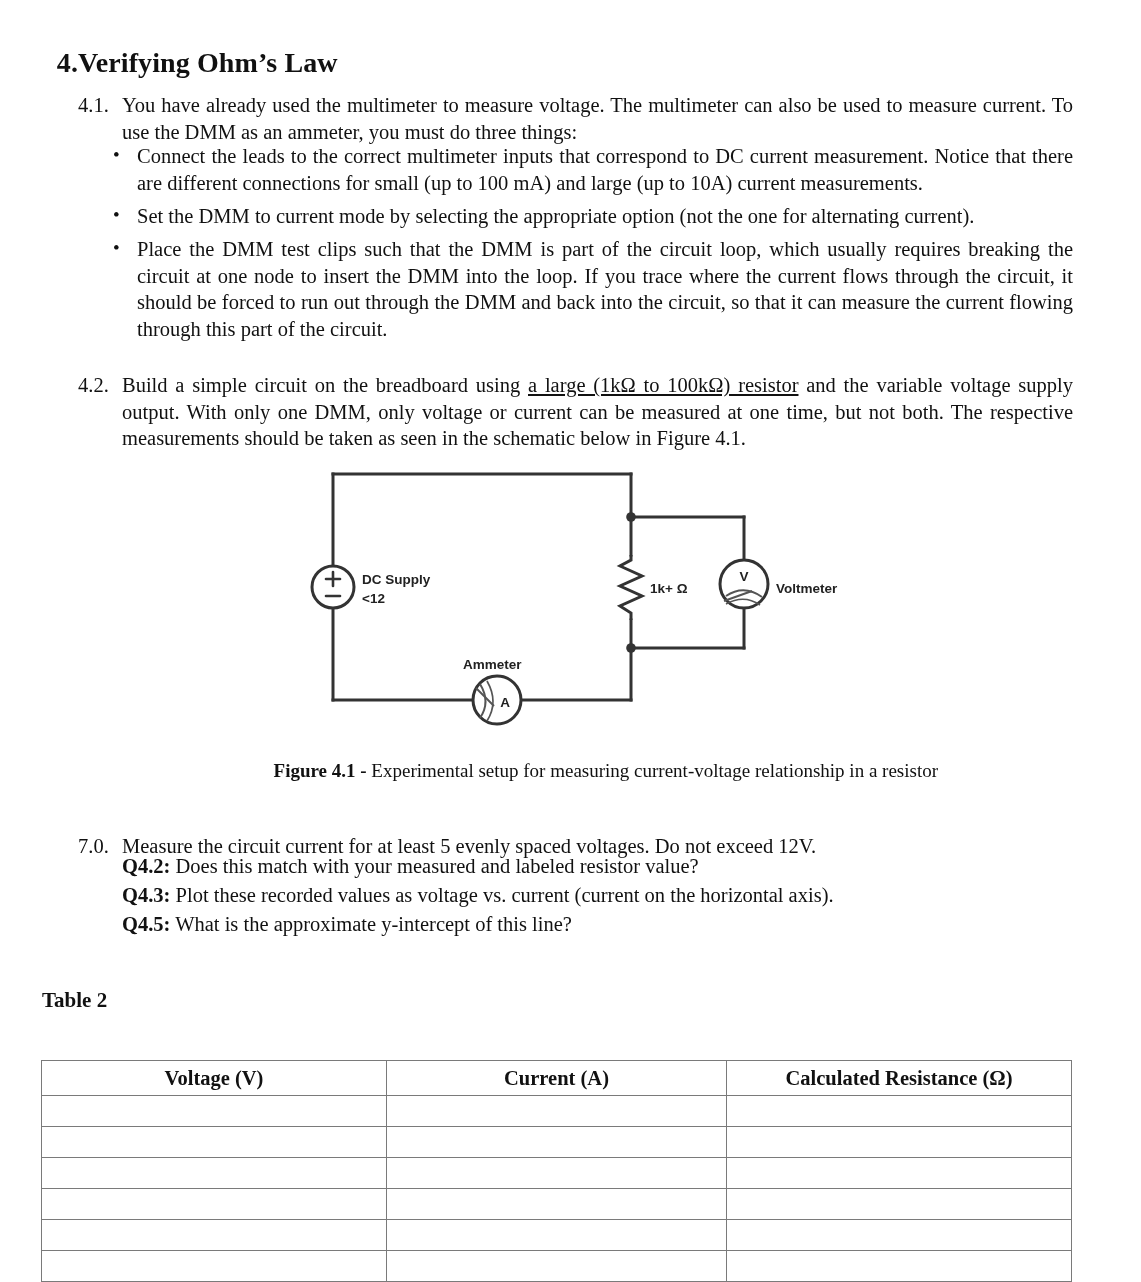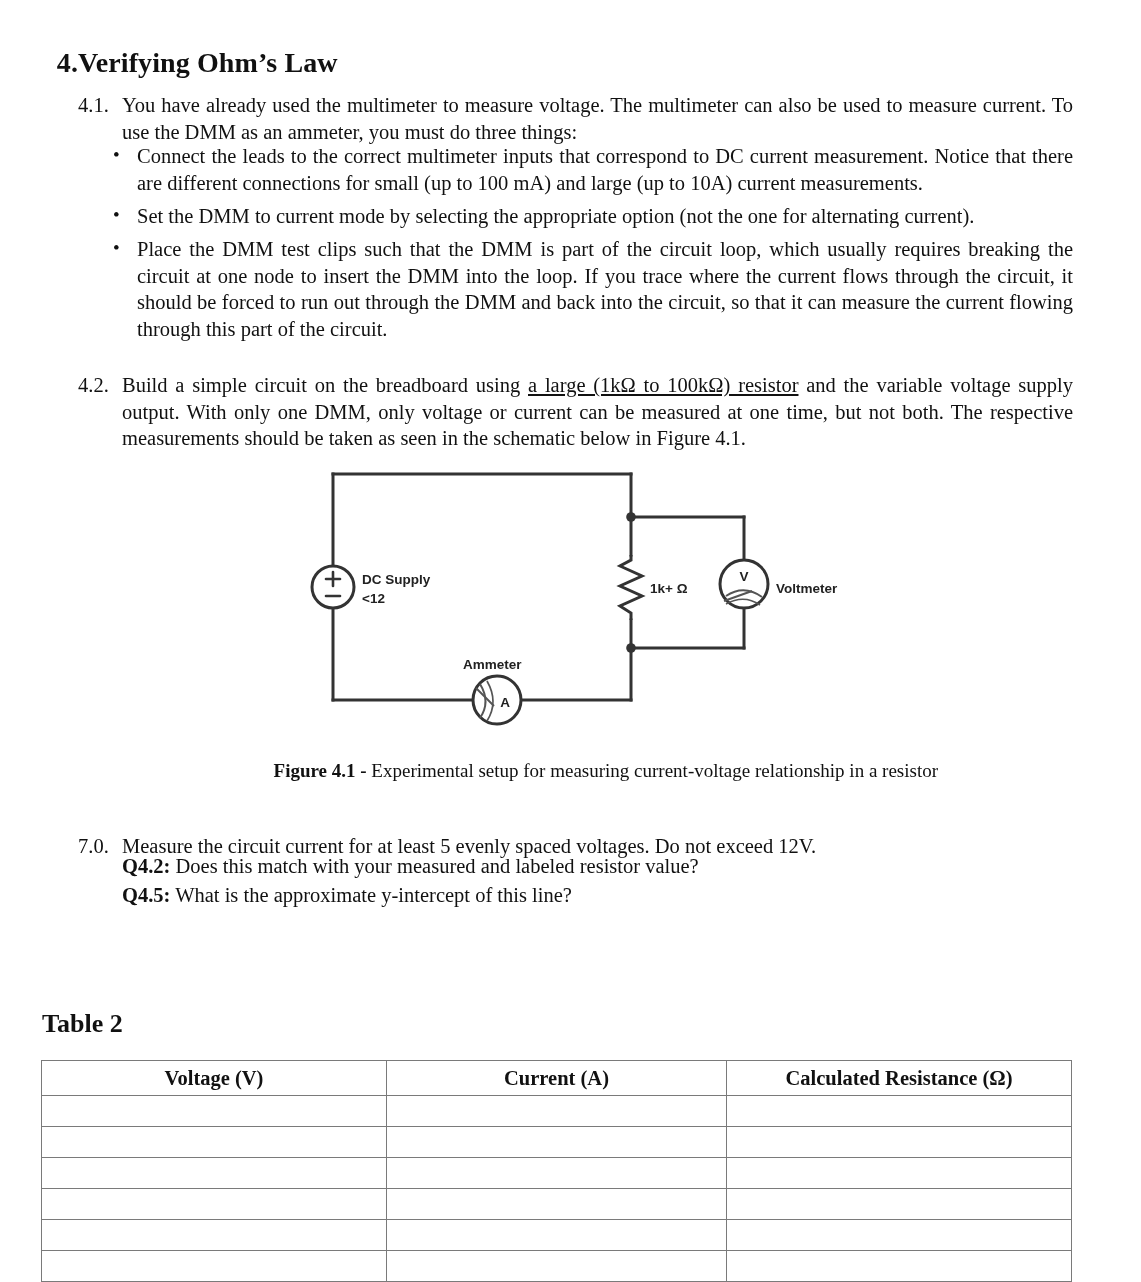--- a/index.html
+++ b/index.html
@@ -101,22 +101,22 @@
     width: 938px;
     text-align: right;
     font-size: 19px;
   }
   .fig-caption .fignum { font-weight: bold; }
 
   
   .table-title {
     position: absolute;
     left: 42px;
-    top: 1009px;
-    font-size: 26px;
+    top: 988px;
+    font-size: 21px;
     font-weight: bold;
   }
   table.data-table {
     position: absolute;
     left: 41px;
     top: 1060px;
     width: 1030px;
     border-collapse: collapse;
     table-layout: fixed;
   }
@@ -250,20 +250,23 @@
   <div class="item" id="item43">
     <span class="lbl">7.0.</span>
     <span class="body">Measure the circuit current for at least 5 evenly spaced voltages. Do not exceed 12V.</span>
   </div>
 
   <div class="qlist">
     <div class="qrow">
       <span class="qlab">Q4.2:</span><span> Does this match with your measured and labeled resistor value?</span>
     </div>
     <div class="qrow">
+      <span class="qlab">Q4.3:</span><span> Plot these recorded values as voltage vs. current (current on the horizontal axis).</span>
+    </div>
+    <div class="qrow">
       <span class="qlab">Q4.5:</span><span> What is the approximate y-intercept of this line?</span>
     </div>
   </div>
 
   <div class="table-title">Table 2</div>
 
   <table class="data-table">
     <colgroup>
       <col class="c1">
         <col class="c2">

